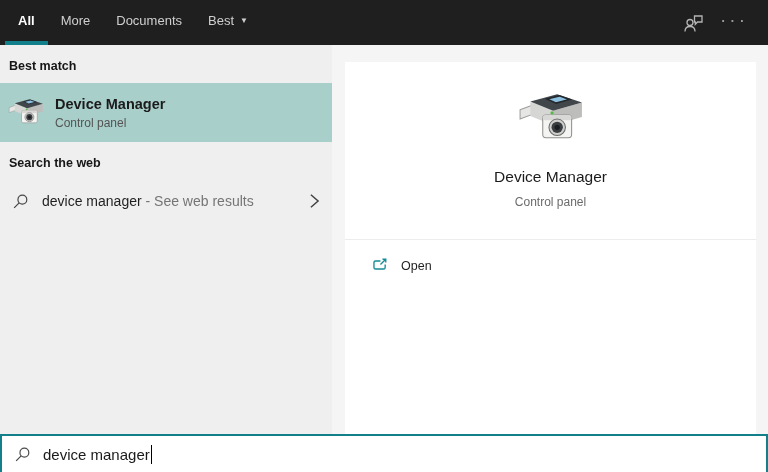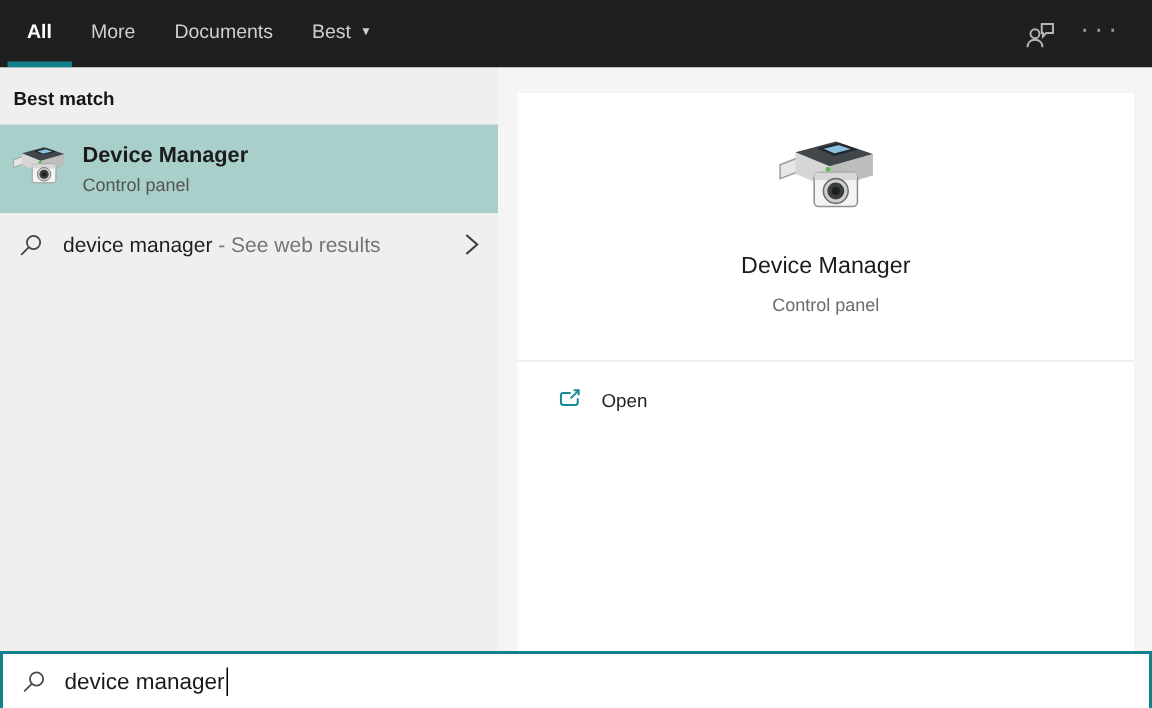--- a/index.html
+++ b/index.html
@@ -116,20 +116,21 @@
             <circle cx="38" cy="37" r="5.5" fill="#3a3e41"></circle>
             <circle cx="38" cy="37" r="2.6" fill="#1c1f21"></circle>
           </svg>
         </span>
         <span class="bm-text">
           <div class="bm-title">Device Manager</div>
           <div class="bm-sub">Control panel</div>
         </span>
       </div>
 
+      <div class="section-header">Search the web</div>
 
       <div class="web-item">
         <span style="display:flex;">
           <svg width="17" height="17" viewBox="0 0 20 20" fill="none" stroke="#454545" stroke-width="1.4">
             <circle cx="12.2" cy="7.8" r="5.2"></circle>
             <line x1="8.4" y1="11.6" x2="2.5" y2="17.5"></line>
           </svg>
         </span>
         <span class="web-text"><span>device manager</span><span class="suffix"> - See web results</span></span>
         <span class="web-chevron">

